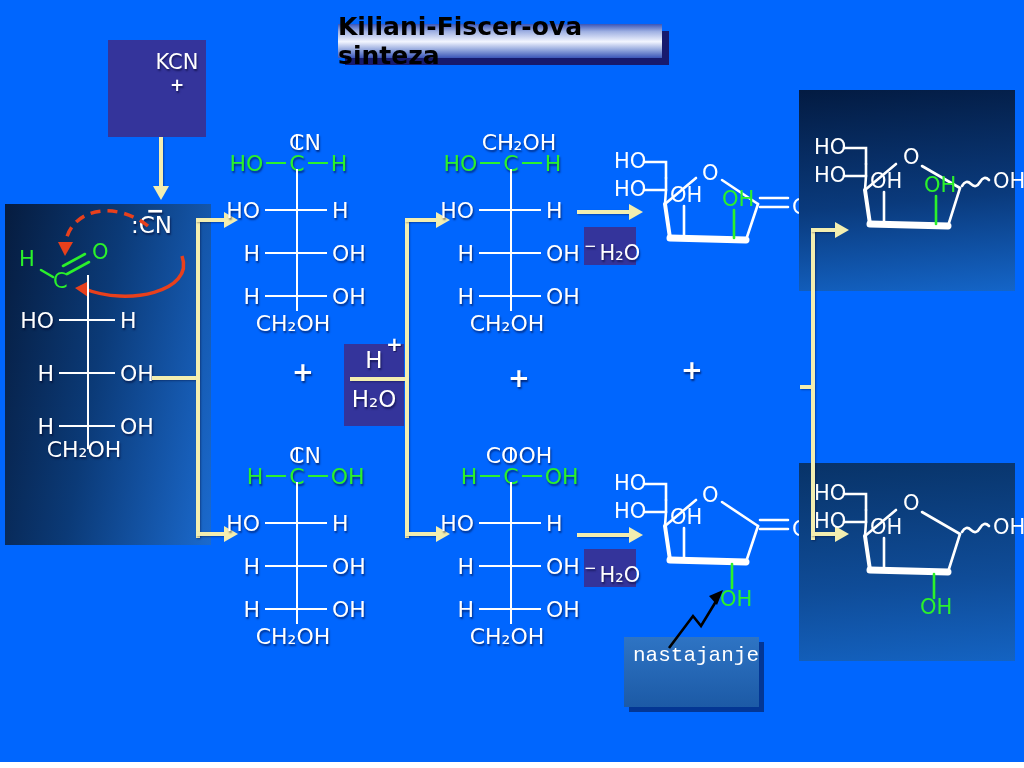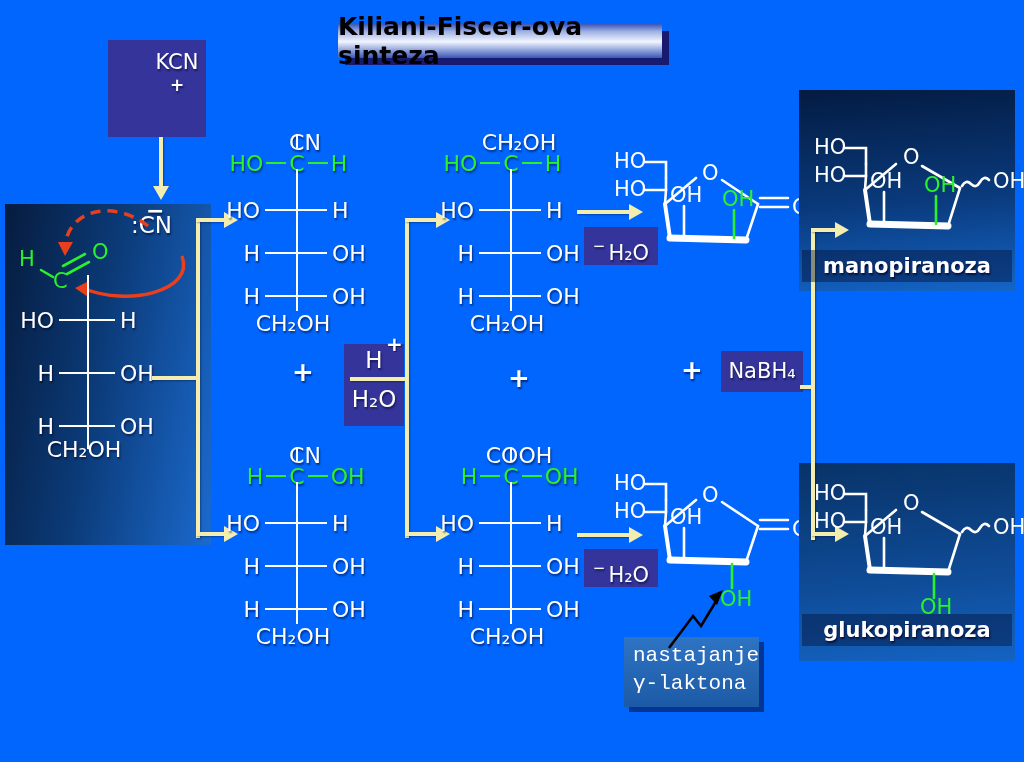--- a/index.html
+++ b/index.html
@@ -15,21 +15,21 @@
     box-shadow:7px 7px 0 0 #171a6e;display:flex;align-items:center;justify-content:flex-end;}
   .title-banner span{font-size:25px;font-weight:600;color:#000;}
   
   .navy{background:#34349b;color:#fff;}
   .kcn-box{left:108px;top:40px;width:98px;height:97px;text-align:center;font-size:21px;padding-top:9px;box-sizing:border-box;}
   .kcn-box .plus-line{font-size:17px;font-weight:bold;line-height:20px;}
   .kcn-box div{line-height:26px;margin-left:40px;}
   .h-box{left:344px;top:344px;width:60px;height:82px;text-align:center;font-size:23px;}
   .h-box .hx{display:block;margin-top:3px;}
   .h-box .wx{display:block;margin-top:13px;}
-  .dehy-box{width:74px;height:38px;line-height:38px;text-align:center;font-size:21px;}
+  .dehy-box{width:52px;height:38px;line-height:38px;text-align:center;font-size:21px;}
   .dehy-box .dminus{font-size:15px;vertical-align:9px;margin-right:3px;}
   .nabh-box{left:721px;top:351px;width:82px;height:41px;line-height:41px;text-align:center;font-size:21px;}
   
   .yl{background:#f3eeb0;position:absolute;box-shadow:1px 1px 2px rgba(0,0,40,.35);}
   .arrR{position:absolute;width:0;height:0;border-top:8px solid transparent;border-bottom:8px solid transparent;border-left:14px solid #f3eeb0;}
   .arrD{position:absolute;width:0;height:0;border-left:8px solid transparent;border-right:8px solid transparent;border-top:14px solid #f3eeb0;}
   
   .start-box{left:5px;top:204px;width:206px;height:341px;
     background:linear-gradient(100deg,#061c3f 0%,#0b3a77 45%,#1b6ace 100%);}
   .cy-minus{left:141px;top:-6px;font-size:22px;font-weight:bold;}
@@ -317,23 +317,20 @@
     <path d="M120,96 V120" class="gr-ln"></path>
     <text x="2" y="22">HO</text>
     <text x="2" y="50">HO</text>
     <text x="90" y="34">O</text>
     <text x="58" y="56">OH</text>
     <text class="gr" x="108" y="138">OH</text>
     <text x="180" y="68">O</text>
   </svg>
 
   <div class="abs plus" style="left:681px;top:355px;">+</div>
-  <div class="abs navy nabh-box">
-    <span class="wtxt">NaBH₄</span>
-  </div>
 
   <div class="abs mano-box"></div>
   <div class="abs gluko-box"></div>
 
   <div class="yl" style="left:800px;top:385px;width:13px;height:4px;"></div>
   <div class="yl" style="left:811px;top:228px;width:4px;height:312px;"></div>
   <div class="yl" style="left:811px;top:228px;width:26px;height:4px;"></div>
   <div class="arrR" style="left:835px;top:222px;"></div>
   <div class="yl" style="left:811px;top:532px;width:26px;height:4px;"></div>
   <div class="arrR" style="left:835px;top:526px;"></div>
@@ -350,46 +347,43 @@
     <path d="M150,54 q4,-7 9,-2 t9,-2 t9,-2" class="ring-ln"></path>
     <path d="M72,60 V90" class="ring-ln"></path>
     <path d="M124,64 V92" class="gr-ln"></path>
     <text x="2" y="22">HO</text>
     <text x="2" y="50">HO</text>
     <text x="91" y="32">O</text>
     <text x="58" y="56">OH</text>
     <text class="gr" x="112" y="60">OH</text>
     <text x="181" y="56">OH</text>
   </svg>
-  <div class="abs caption" style="top:250px;">manopiranoza</div>
 
   <svg class="abs" style="left:812px;top:478px;" width="210" height="140" viewBox="0 0 210 140">
     <path d="M32,16 h22 v16" class="ring-ln"></path>
     <path d="M32,44 h22" class="ring-ln"></path>
     <path d="M54,32 V44 L53,58" class="ring-ln"></path>
     <path d="M53,58 L84,32" class="ring-ln"></path>
     <path d="M110,34 L148,56" class="ring-ln"></path>
     <path d="M148,56 L136,94" class="ring-ln"></path>
     <path d="M136,94 L58,92" class="ring-th"></path>
     <path d="M58,92 L53,58" class="ring-md"></path>
     <path d="M150,54 q4,-7 9,-2 t9,-2 t9,-2" class="ring-ln"></path>
     <path d="M72,60 V90" class="ring-ln"></path>
     <path d="M122,96 V120" class="gr-ln"></path>
     <text x="2" y="22">HO</text>
     <text x="2" y="50">HO</text>
     <text x="91" y="32">O</text>
     <text x="58" y="56">OH</text>
     <text class="gr" x="108" y="136">OH</text>
     <text x="181" y="56">OH</text>
   </svg>
-  <div class="abs caption" style="top:614px;">glukopiranoza</div>
 
   <div class="abs note-box">
     <div>nastajanje</div>
-    <div>γ-laktona</div>
   </div>
   <svg class="abs" style="left:655px;top:580px;" width="90" height="75" viewBox="0 0 90 75">
     <polyline points="14,68 38,36 46,46 63,18" stroke="#000" stroke-width="2.6" fill="none"></polyline>
     <polygon points="68,10 54,16 62,25" fill="#000"></polygon>
   </svg>
 
   <div class="abs bottom-strip"></div>
 </div>
 
 </body></html>

